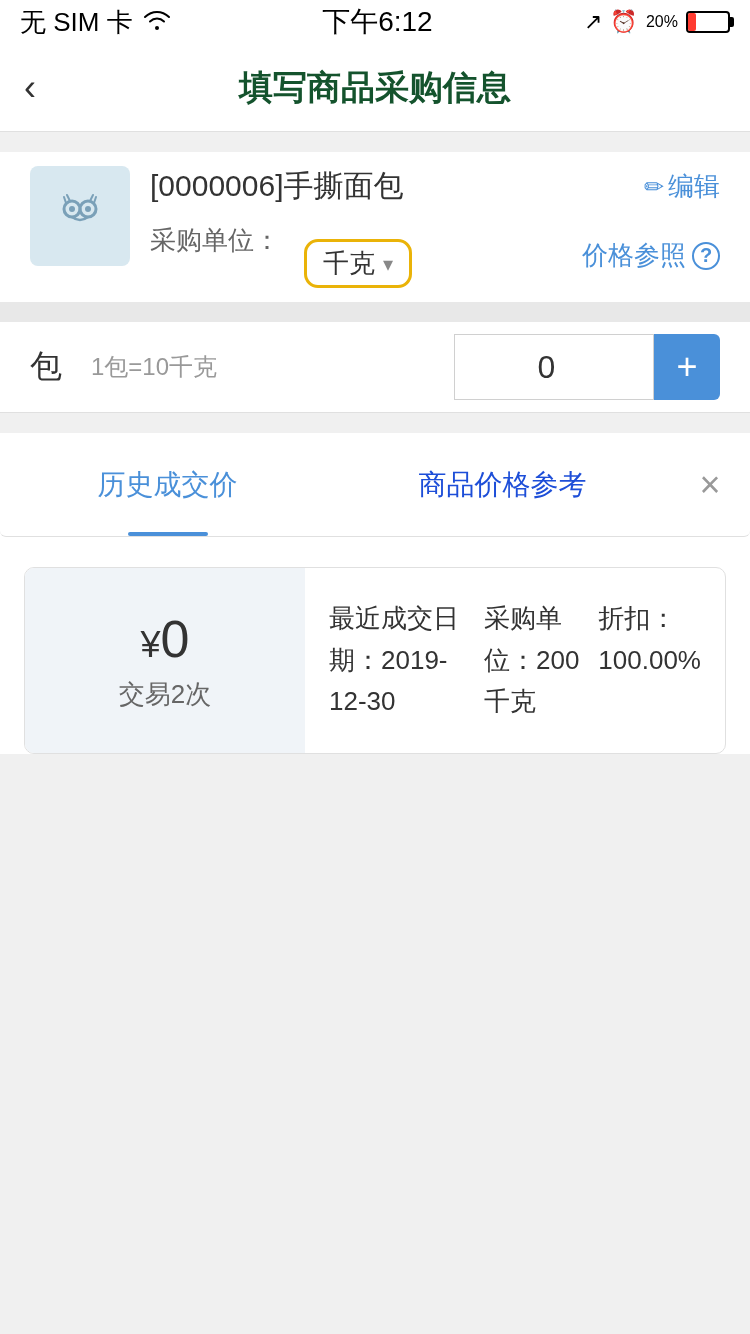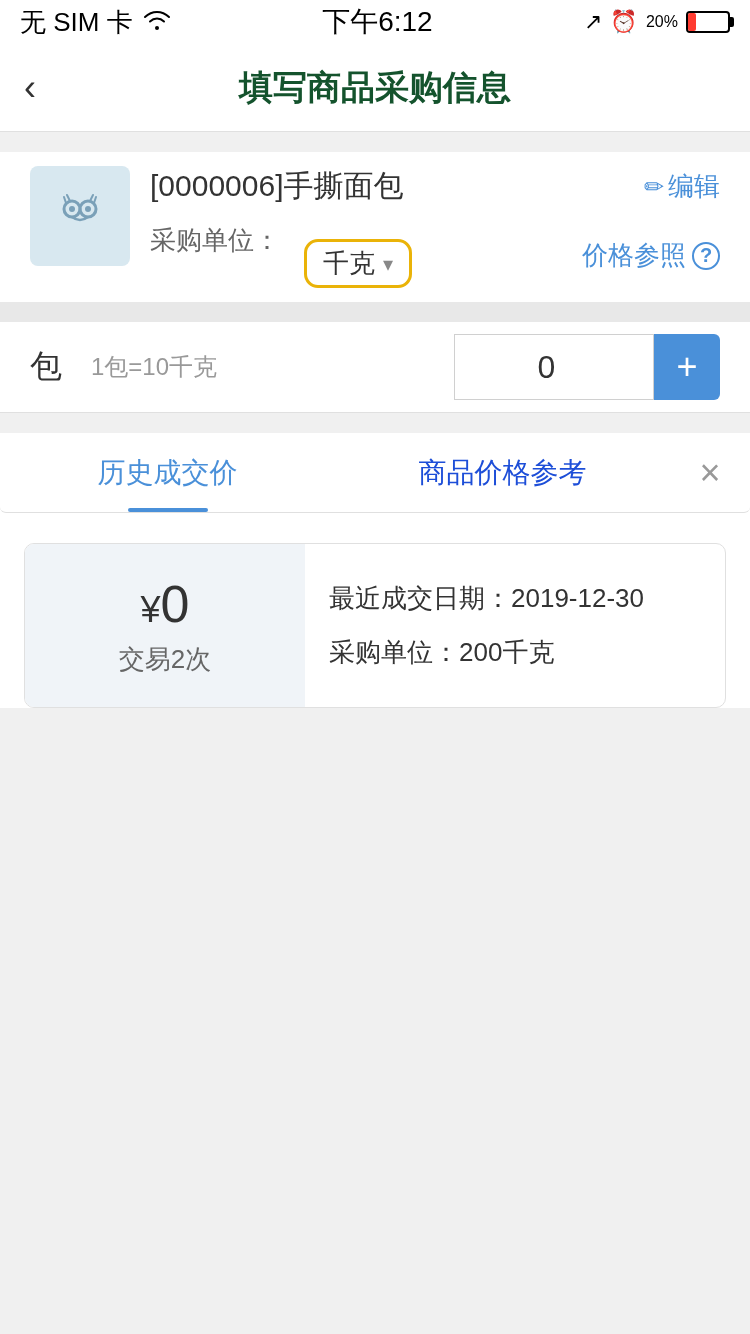--- a/index.html
+++ b/index.html
@@ -248,21 +248,21 @@
     }
 
     
     .tab-section {
       background: #fff;
       margin-top: 20px;
     }
     .tab-bar {
       display: flex;
       align-items: center;
-      height: 80px;
+      height: 104px;
       border-bottom: 1px solid #e0e0e0;
       position: relative;
       border-radius: 6px;
     }
     .tab-item {
       flex: 1;
       display: flex;
       align-items: center;
       justify-content: center;
       height: 100%;
@@ -322,21 +322,20 @@
     }
     .history-count {
       font-size: 26px;
       color: #666;
       margin-top: 8px;
     }
     .history-right {
       flex: 1;
       padding: 30px 24px;
       display: flex;
-      flex-direction: column;
       justify-content: center;
       gap: 12px;
     }
     .history-detail-row {
       font-size: 26px;
       color: #333;
       line-height: 1.6;
     }
   </style>
 </head>
@@ -442,15 +441,18 @@
       </div>
       <div class="history-count">交易2次</div>
     </div>
     <div class="history-right">
       <div class="history-detail-row">
         <span>最近成交日期：</span><span>2019-12-30</span>
       </div>
       <div class="history-detail-row">
         <span>采购单位：</span><span>200千克</span>
       </div>
+      <div class="history-detail-row">
+        <span>折扣：</span><span>100.00%</span>
+      </div>
     </div>
   </div>
 </div>
 
 </body></html>

